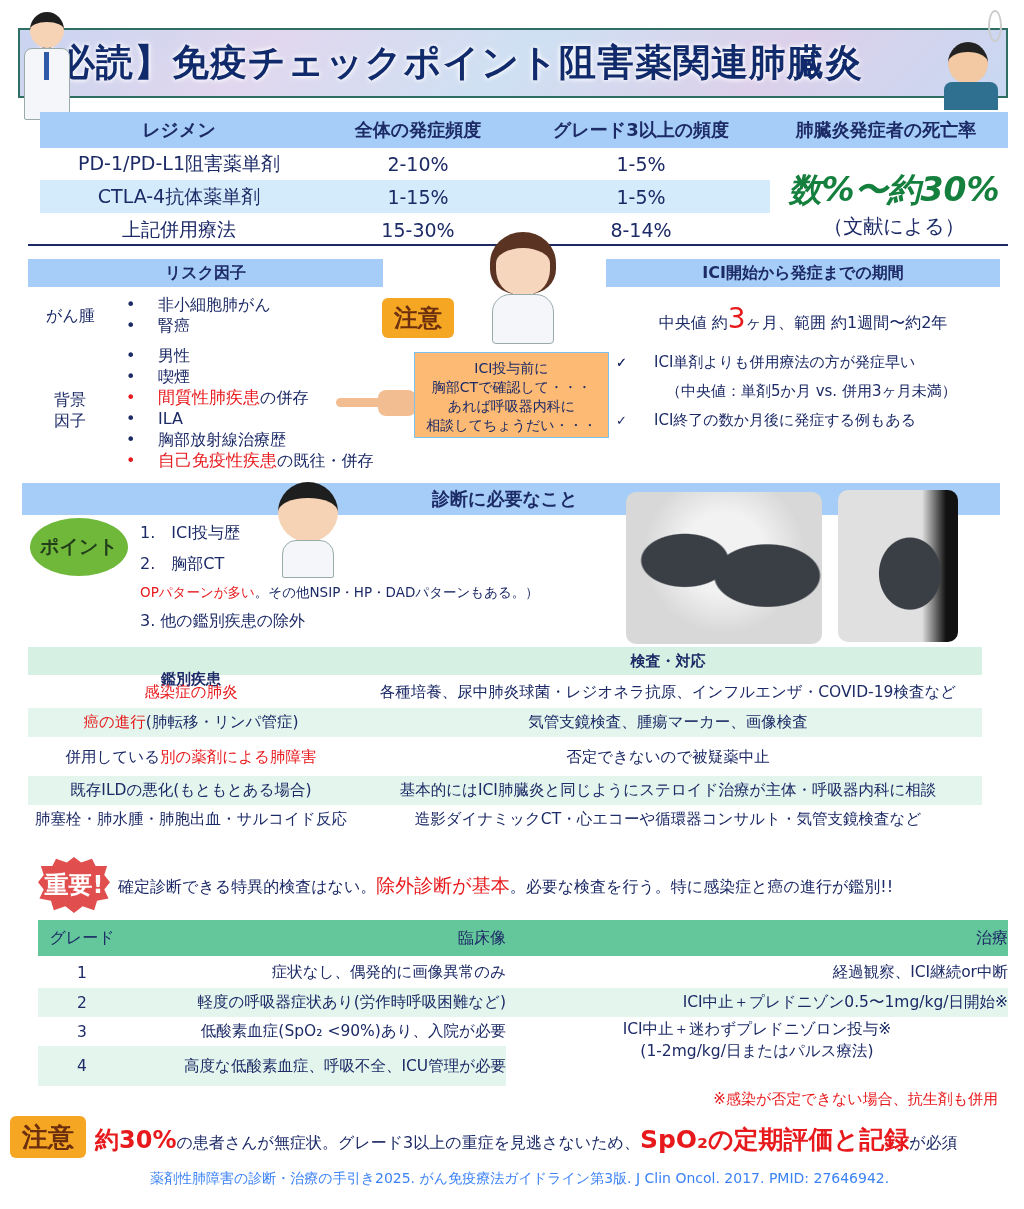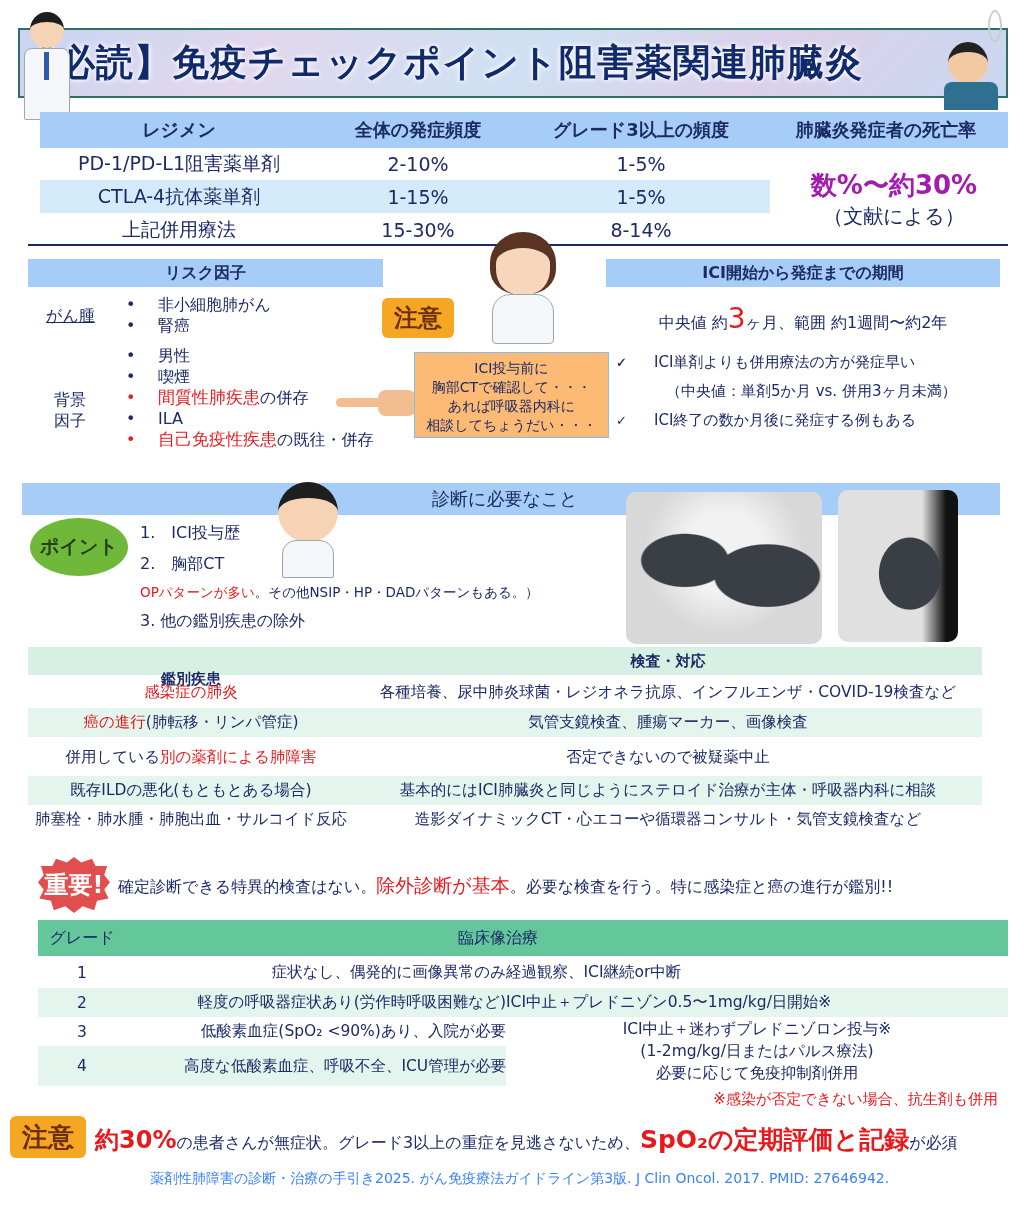--- a/index.html
+++ b/index.html
@@ -9,21 +9,21 @@
   
   .title-banner { left: 18px; top: 28px; width: 990px; height: 70px; border: 2px solid #2e6e63; background: linear-gradient(135deg, #c9d4f0 0%, #e1d7ee 25%, #cfe0f3 50%, #dcd0ea 75%, #c8d8f2 100%); display: flex; align-items: center; }
   .title-banner span { font-size: 37px; font-weight: bold; color: #112a6b; letter-spacing: 1px; text-shadow: 0 0 4px #fff, 0 0 6px #fff; }
   
   .reg-header { left: 40px; top: 112px; width: 968px; height: 36px; background: #a6cdf7; display: flex; align-items: center; font-weight: bold; font-size: 18px; color: #1c2a66; }
   .reg-header div, .reg-row div { text-align: center; }
   .c1 { width: 278px; } .c2 { width: 200px; } .c3 { width: 246px; } .c4 { width: 244px; }
   .reg-row { left: 40px; width: 730px; height: 33px; display: flex; align-items: center; font-size: 19px; color: #1c2a66; }
   .reg-row.alt { background: #d4ebfb; }
   .mortality { left: 780px; top: 168px; width: 228px; text-align: center; }
-  .mortality .big { font-size: 26px; color: #a21caf; font-weight: bold; }
+  .mortality .big { font-size: 33px; color: #15803d; font-weight: bold; font-style: italic; }
   .mortality .sub { font-size: 20px; color: #1c2a66; }
   .rule { left: 28px; top: 244px; width: 980px; height: 2px; background: #1c2a66; }
   
   .sec-head { background: #a6cdf7; height: 28px; display: flex; align-items: center; justify-content: center; font-size: 16px; font-weight: bold; color: #1c2a66; }
   .risk-label { font-size: 16px; color: #1c2a66; }
   .bullet-list { list-style: none; font-size: 16px; line-height: 21px; }
   .bullet-list li { position: relative; padding-left: 32px; }
   .bullet-list li::before { content: "•"; position: absolute; left: 0; color: #1c2a66; }
   .bullet-list li.hl::before { color: #e8191c; }
   .bullet-list li.hl .h { color: #e8191c; font-size: 17px; }
@@ -45,21 +45,21 @@
   .dd-row .r { width: 628px; text-align: center; }
   .dd-head .l { width: 326px; text-align: center; margin-top: 36px; }
   .dd-head .r { width: 628px; text-align: center; }
   
   .imp-badge { left: 38px; top: 857px; width: 72px; height: 56px; background: #e04e4e; color: #fff; font-weight: bold; font-size: 24px; display: flex; align-items: center; justify-content: center; clip-path: polygon(50% 0%, 60% 10%, 75% 3%, 80% 16%, 96% 16%, 92% 32%, 100% 45%, 92% 58%, 98% 74%, 82% 78%, 78% 95%, 62% 88%, 50% 100%, 38% 88%, 22% 95%, 18% 78%, 2% 74%, 8% 58%, 0% 45%, 8% 32%, 4% 16%, 20% 16%, 25% 3%, 40% 10%); }
   .imp-text { left: 118px; top: 873px; font-size: 16px; color: #1c2a66; }
   .imp-text .h { color: #e8191c; font-size: 19px; }
   
   .gr-head { left: 38px; top: 920px; width: 970px; height: 36px; background: #64c79b; display: flex; align-items: center; font-size: 16px; color: #1c2a66; }
   .gr-row { left: 38px; height: 29px; display: flex; align-items: center; font-size: 15.5px; color: #1c2a66; }
-  .g1 { width: 88px; text-align: center; } .g2 { width: 380px; text-align: right; } .g3 { width: 502px; text-align: left; }
+  .g1 { width: 88px; text-align: center; } .g2 { width: 380px; text-align: right; } .g3 { width: 502px; text-align: right; }
   .gr-alt { background: #e3f5ec; }
   .gr-merged { left: 506px; top: 1018px; width: 502px; text-align: center; font-size: 15.5px; line-height: 22px; color: #1c2a66; }
   .note-red { left: 600px; top: 1090px; width: 398px; text-align: right; color: #e8191c; font-size: 15px; }
   
   .bottom-caution { left: 95px; top: 1123px; font-size: 16px; color: #1c2a66; white-space: nowrap; }
   .bottom-caution .big { color: #e8191c; font-size: 24px; font-weight: bold; }
   .bottom-caution .big2 { color: #e8191c; font-size: 25px; font-weight: bold; }
   .refs { left: 150px; top: 1170px; width: 850px; text-align: left; font-size: 14px; color: #3b82f6; }
 </style>
 </head>
@@ -102,34 +102,35 @@
   <div class="c2">15-30%</div>
   <div class="c3">8-14%</div>
 </div>
 <div class="abs mortality">
   <div class="big">数%〜約30%</div>
   <div class="sub">（文献による）</div>
 </div>
 <div class="abs rule"></div>
 
 <div class="abs sec-head" style="left:28px;top:259px;width:355px;">リスク因子</div>
-<div class="abs risk-label" style="left:46px;top:306px;text-decoration:underline;">がん腫</div>
+<div class="abs risk-label" style="left:46px;top:306px;">がん腫</div>
 <ul class="abs bullet-list" style="left:126px;top:294px;">
   <li>非小細胞肺がん</li>
   <li>腎癌</li>
 </ul>
 <div class="abs risk-label" style="left:54px;top:389px;line-height:21px;">
   <div>背景</div>
   <div>因子</div>
 </div>
 <ul class="abs bullet-list" style="left:126px;top:345px;">
   <li>男性</li>
   <li>喫煙</li>
   <li class="hl"><span class="h">間質性肺疾患</span><span>の併存</span></li>
   <li>ILA</li>
+  <li>胸部放射線治療歴</li>
   <li class="hl"><span class="h">自己免疫性疾患</span><span>の既往・併存</span></li>
 </ul>
 
 <div class="abs caution-badge" style="left:382px;top:298px;width:72px;height:40px;font-size:24px;">注意</div>
 <div class="abs" style="left:478px;top:228px;width:90px;height:118px;">
   <div style="position:absolute;left:12px;top:4px;width:66px;height:62px;border-radius:50% 50% 40% 40%;background:#f6d7bd;border-top:16px solid #5a3322;border-left:6px solid #5a3322;border-right:6px solid #5a3322;"></div>
   <div style="position:absolute;left:14px;top:66px;width:62px;height:50px;background:#f4f6fa;border:1px solid #9aa;border-radius:18px 18px 4px 4px;"></div>
 </div>
 <div class="abs" style="left:336px;top:390px;width:80px;height:26px;">
   <div style="position:absolute;left:0;top:8px;width:48px;height:9px;background:#f3bd92;border-radius:5px;"></div>
@@ -146,21 +147,21 @@
 <div class="abs" style="left:606px;top:302px;width:394px;text-align:center;font-size:16px;color:#1c2a66;">
   <span>中央値 約</span><span class="red" style="font-size:28px;">3</span><span>ヶ月、範囲 約1週間〜約2年</span>
 </div>
 <ul class="abs check-list" style="left:614px;top:348px;">
   <li><span class="ck">✓</span></li>
   <li><span class="ck">✓</span><span>ICI単剤よりも併用療法の方が発症早い</span></li>
   <li class="sub">（中央値：単剤5か月 vs. 併用3ヶ月未満）</li>
   <li><span class="ck">✓</span><span>ICI終了の数か月後に発症する例もある</span></li>
 </ul>
 
-<div class="abs sec-head" style="left:22px;top:483px;width:978px;height:32px;font-weight:normal;font-size:18px;justify-content:flex-start;padding-left:410px;">診断に必要なこと</div>
+<div class="abs sec-head" style="left:22px;top:483px;width:978px;height:32px;font-weight:bold;font-size:18px;justify-content:flex-start;padding-left:410px;">診断に必要なこと</div>
 <div class="abs point-bubble">ポイント</div>
 <div class="abs" style="left:268px;top:478px;width:80px;height:100px;">
   <div style="position:absolute;left:10px;top:4px;width:60px;height:60px;border-radius:50%;background:#f6d3b4;border-top:16px solid #1e1e1e;"></div>
   <div style="position:absolute;left:14px;top:62px;width:52px;height:38px;background:#f4f6fa;border:1px solid #9aa;border-radius:14px 14px 2px 2px;"></div>
 </div>
 <div class="abs diag-list" style="left:140px;top:523px;">1.　ICI投与歴</div>
 <div class="abs diag-list" style="left:140px;top:554px;">2.　胸部CT</div>
 <div class="abs" style="left:140px;top:584px;font-size:13.5px;color:#1c2a66;">
   <span class="red">OPパターンが多い</span><span>。その他NSIP・HP・DADパターンもある。）</span>
 </div>
@@ -217,21 +218,20 @@
   <div class="g1">3</div>
   <div class="g2">低酸素血症(SpO₂ &lt;90%)あり、入院が必要</div>
 </div>
 <div class="abs gr-row gr-alt" style="top:1046px;width:468px;height:40px;">
   <div class="g1">4</div>
   <div class="g2">高度な低酸素血症、呼吸不全、ICU管理が必要</div>
 </div>
 <div class="abs gr-merged">
   <div>ICI中止＋迷わずプレドニゾロン投与※</div>
   <div>(1-2mg/kg/日またはパルス療法)</div>
-  <div>必要に応じて免疫抑制剤併用</div>
 </div>
 <div class="abs note-red">※感染が否定できない場合、抗生剤も併用</div>
 
 <div class="abs caution-badge" style="left:10px;top:1116px;width:76px;height:42px;font-size:26px;">注意</div>
 <div class="abs bottom-caution">
   <span class="big">約30%</span><span>の患者さんが無症状。グレード3以上の重症を見逃さないため、</span><span class="big2">SpO₂の定期評価と記録</span><span>が必須</span>
 </div>
 <div class="abs refs">薬剤性肺障害の診断・治療の手引き2025. がん免疫療法ガイドライン第3版. J Clin Oncol. 2017. PMID: 27646942.</div>
 
 </body></html>

